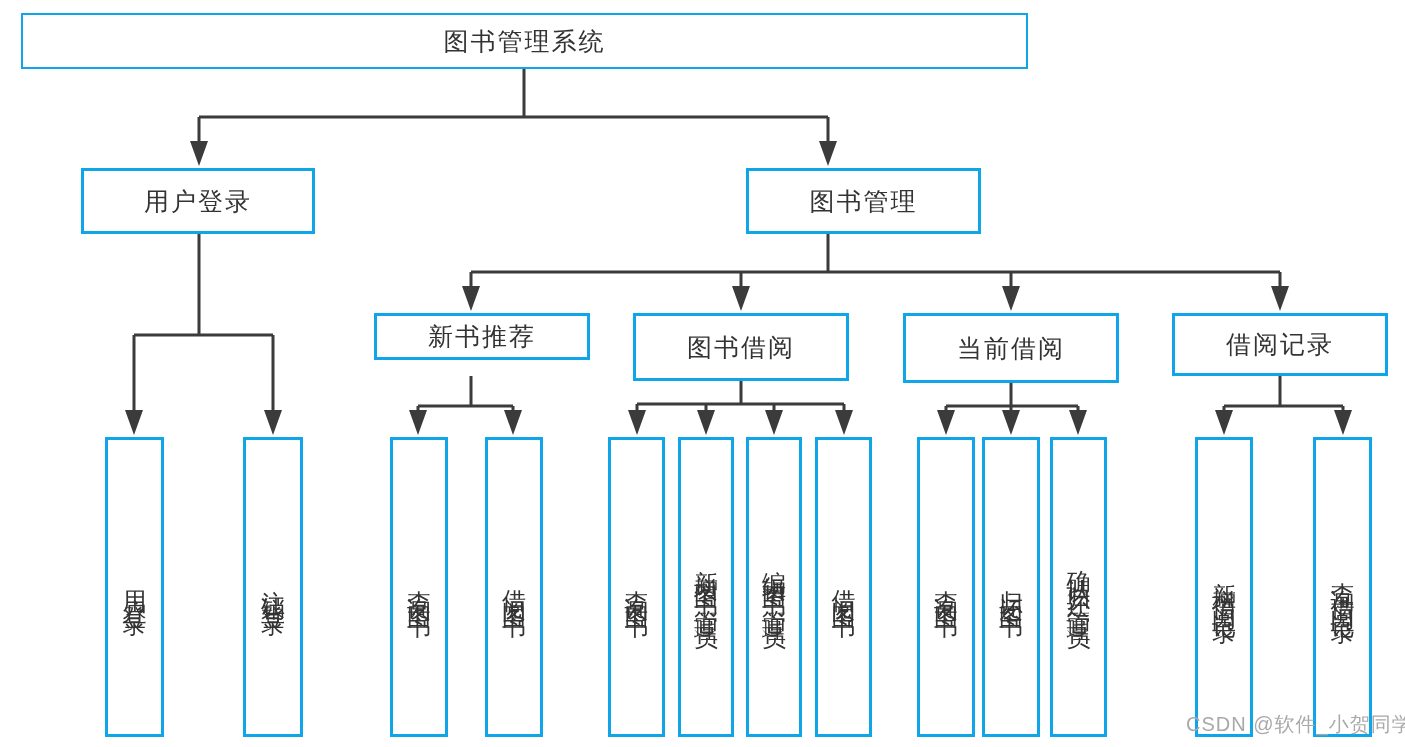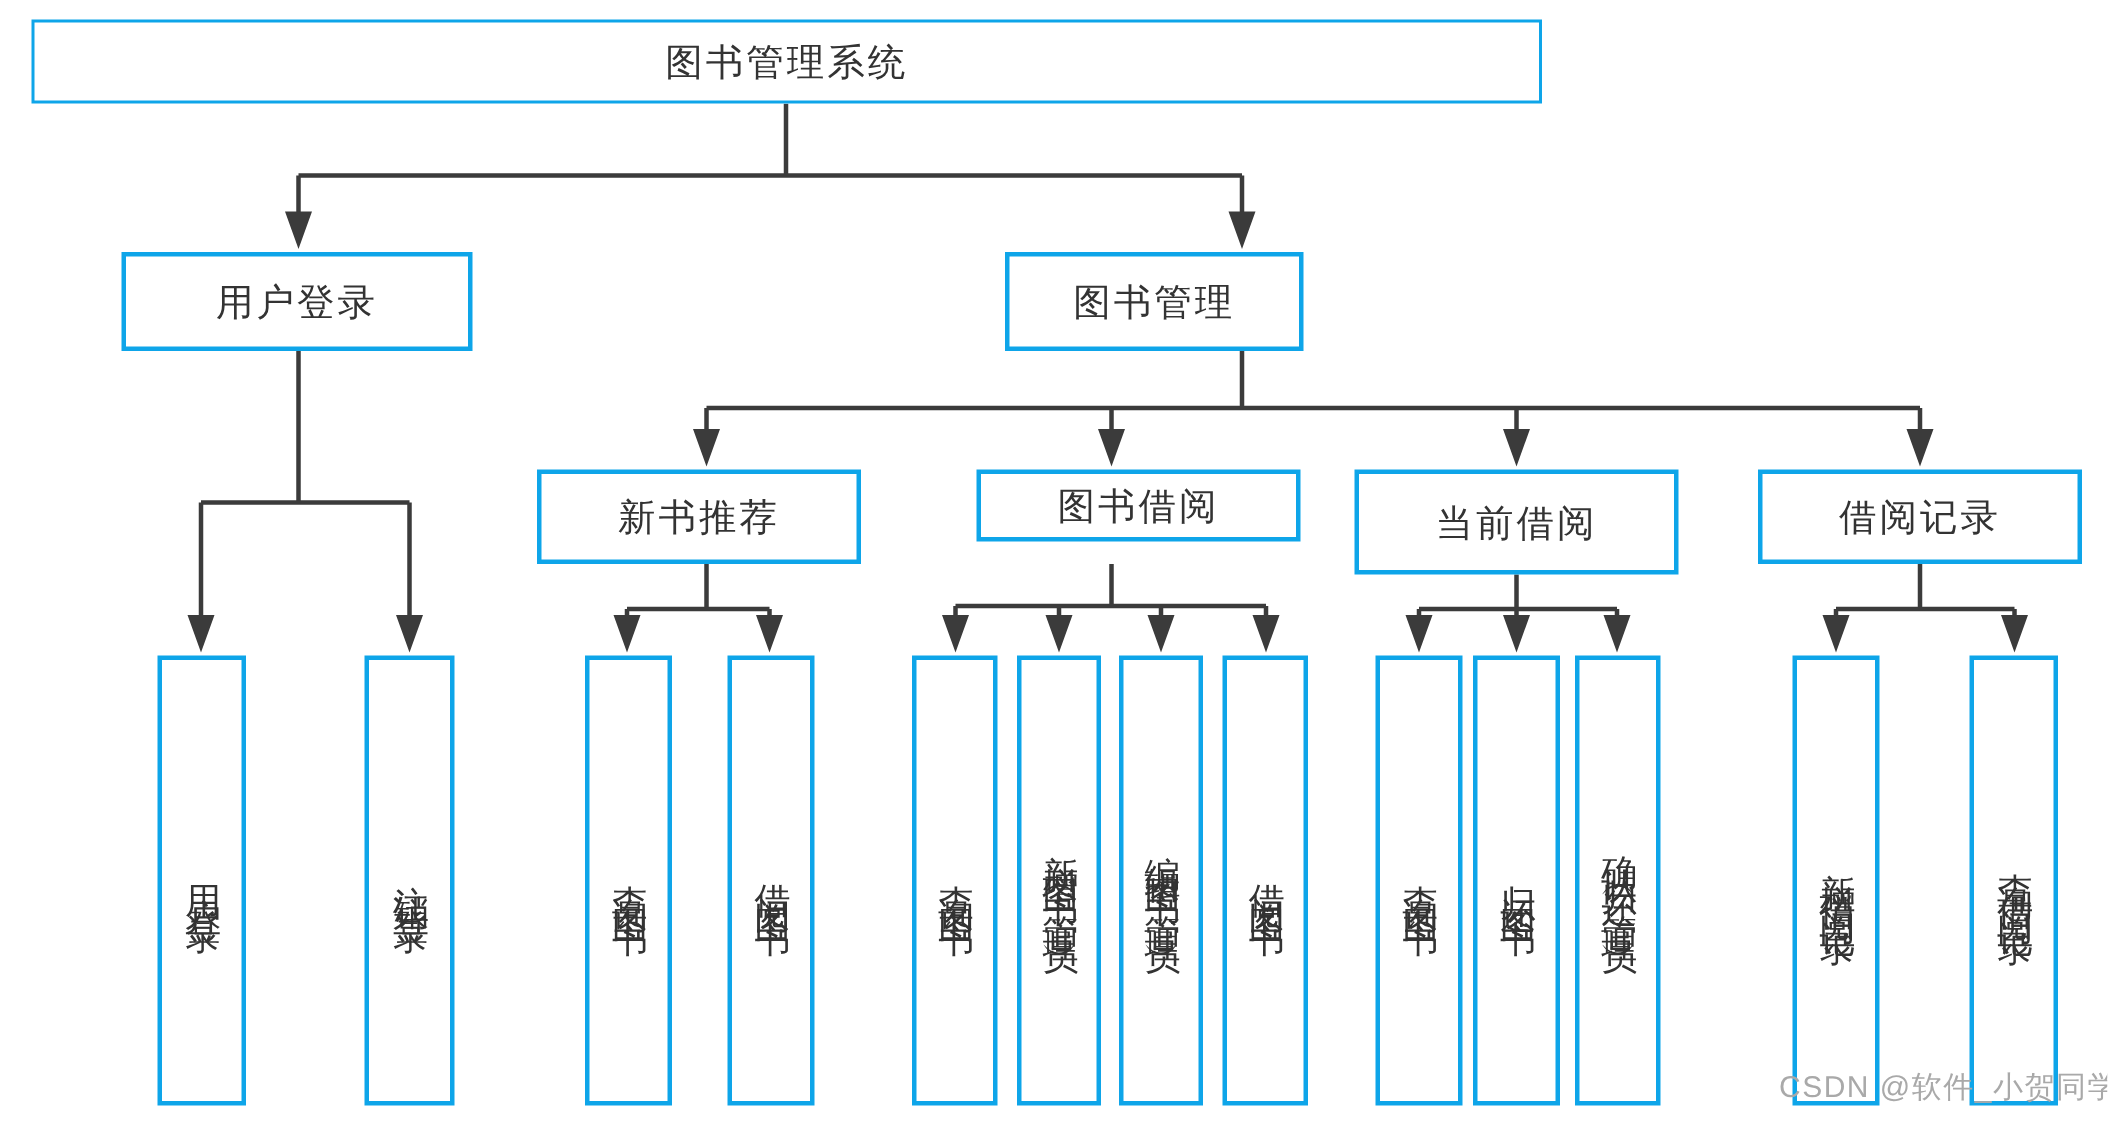--- a/index.html
+++ b/index.html
@@ -102,28 +102,28 @@
     </g>
   </svg>
 
   <div class="node root" style="left:21px; top:13px; width:1007px; height:56px;">
     <span class="hlabel">图书管理系统</span>
   </div>
 
   <div class="node" style="left:81px; top:168px; width:234px; height:66px;">
     <span class="hlabel">用户登录</span>
   </div>
-  <div class="node" style="left:670px; top:168px; width:199px; height:66px;">
+  <div class="node" style="left:746px; top:168px; width:235px; height:66px;">
     <span class="hlabel">图书管理</span>
   </div>
 
-  <div class="node" style="left:358px; top:313px; width:216px; height:63px;">
+  <div class="node" style="left:374px; top:313px; width:216px; height:47px;">
     <span class="hlabel">新书推荐</span>
   </div>
-  <div class="node" style="left:633px; top:313px; width:216px; height:48px;margin-left:18px;">
+  <div class="node" style="left:633px; top:313px; width:216px; height:68px;">
     <span class="hlabel">图书借阅</span>
   </div>
   <div class="node" style="left:903px; top:313px; width:216px; height:70px;">
     <span class="hlabel">当前借阅</span>
   </div>
   <div class="node" style="left:1172px; top:313px; width:216px; height:63px;">
     <span class="hlabel">借阅记录</span>
   </div>
 
   <div class="node" style="left:105px; top:437px; width:59px; height:300px;">

